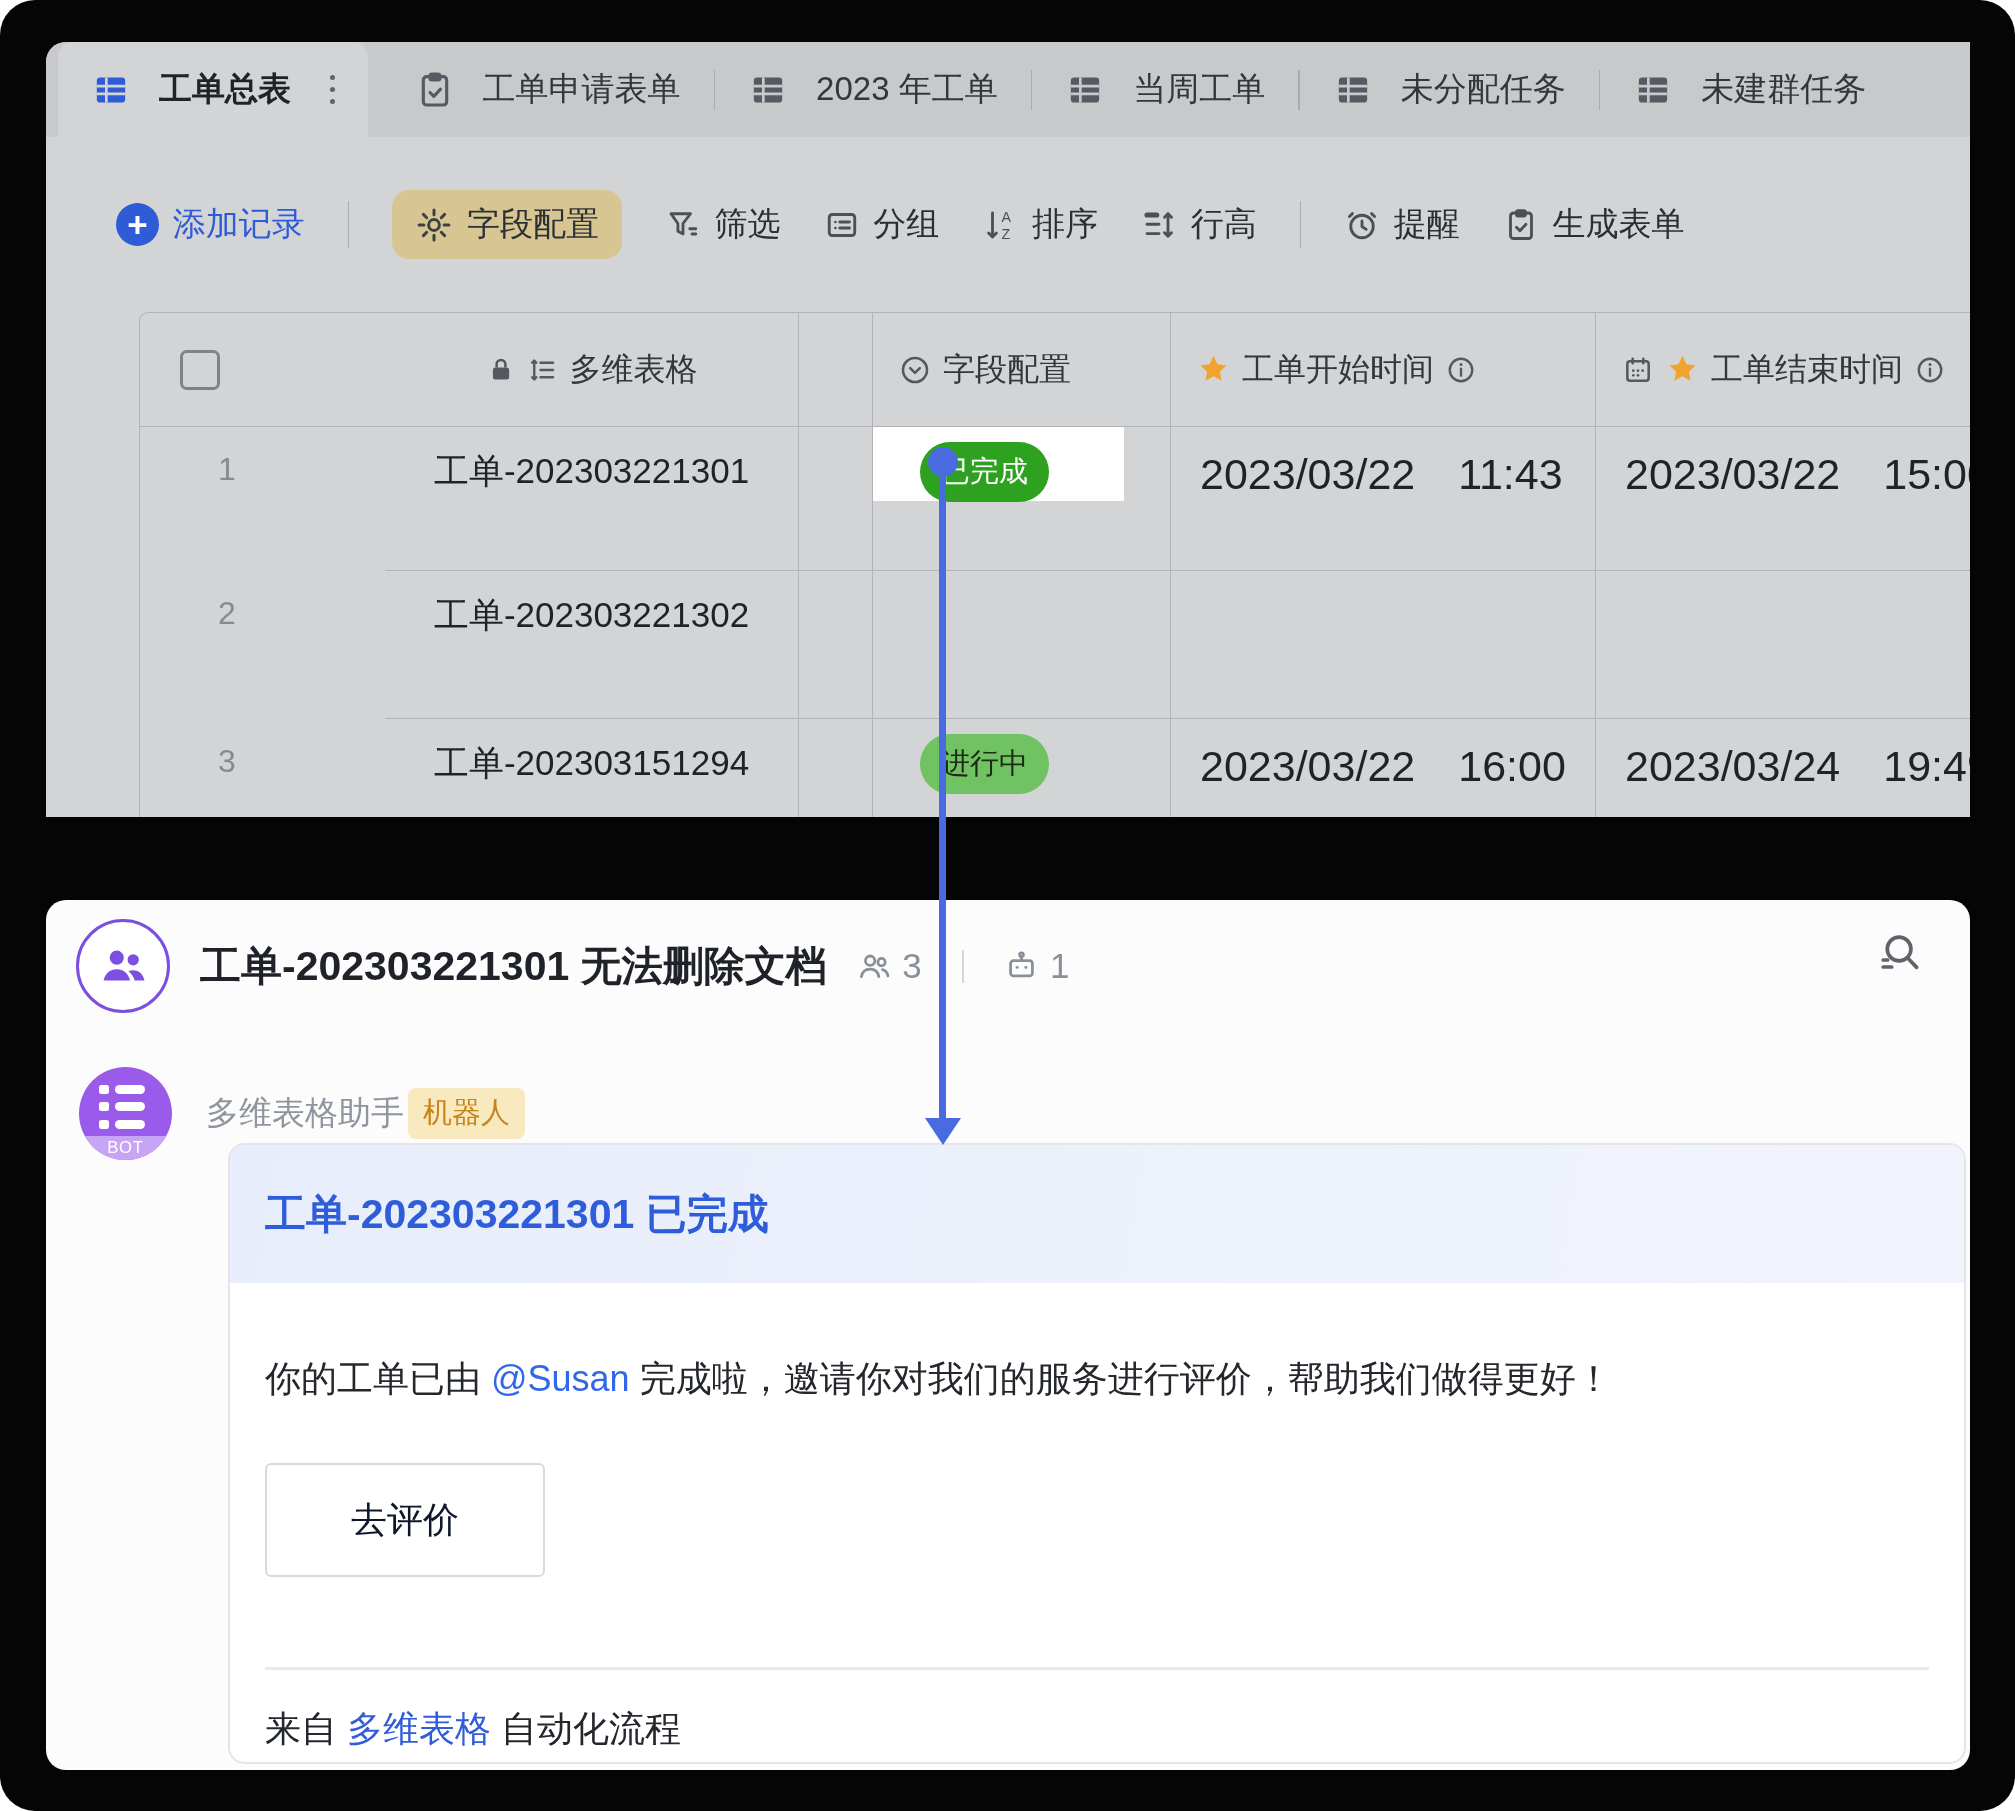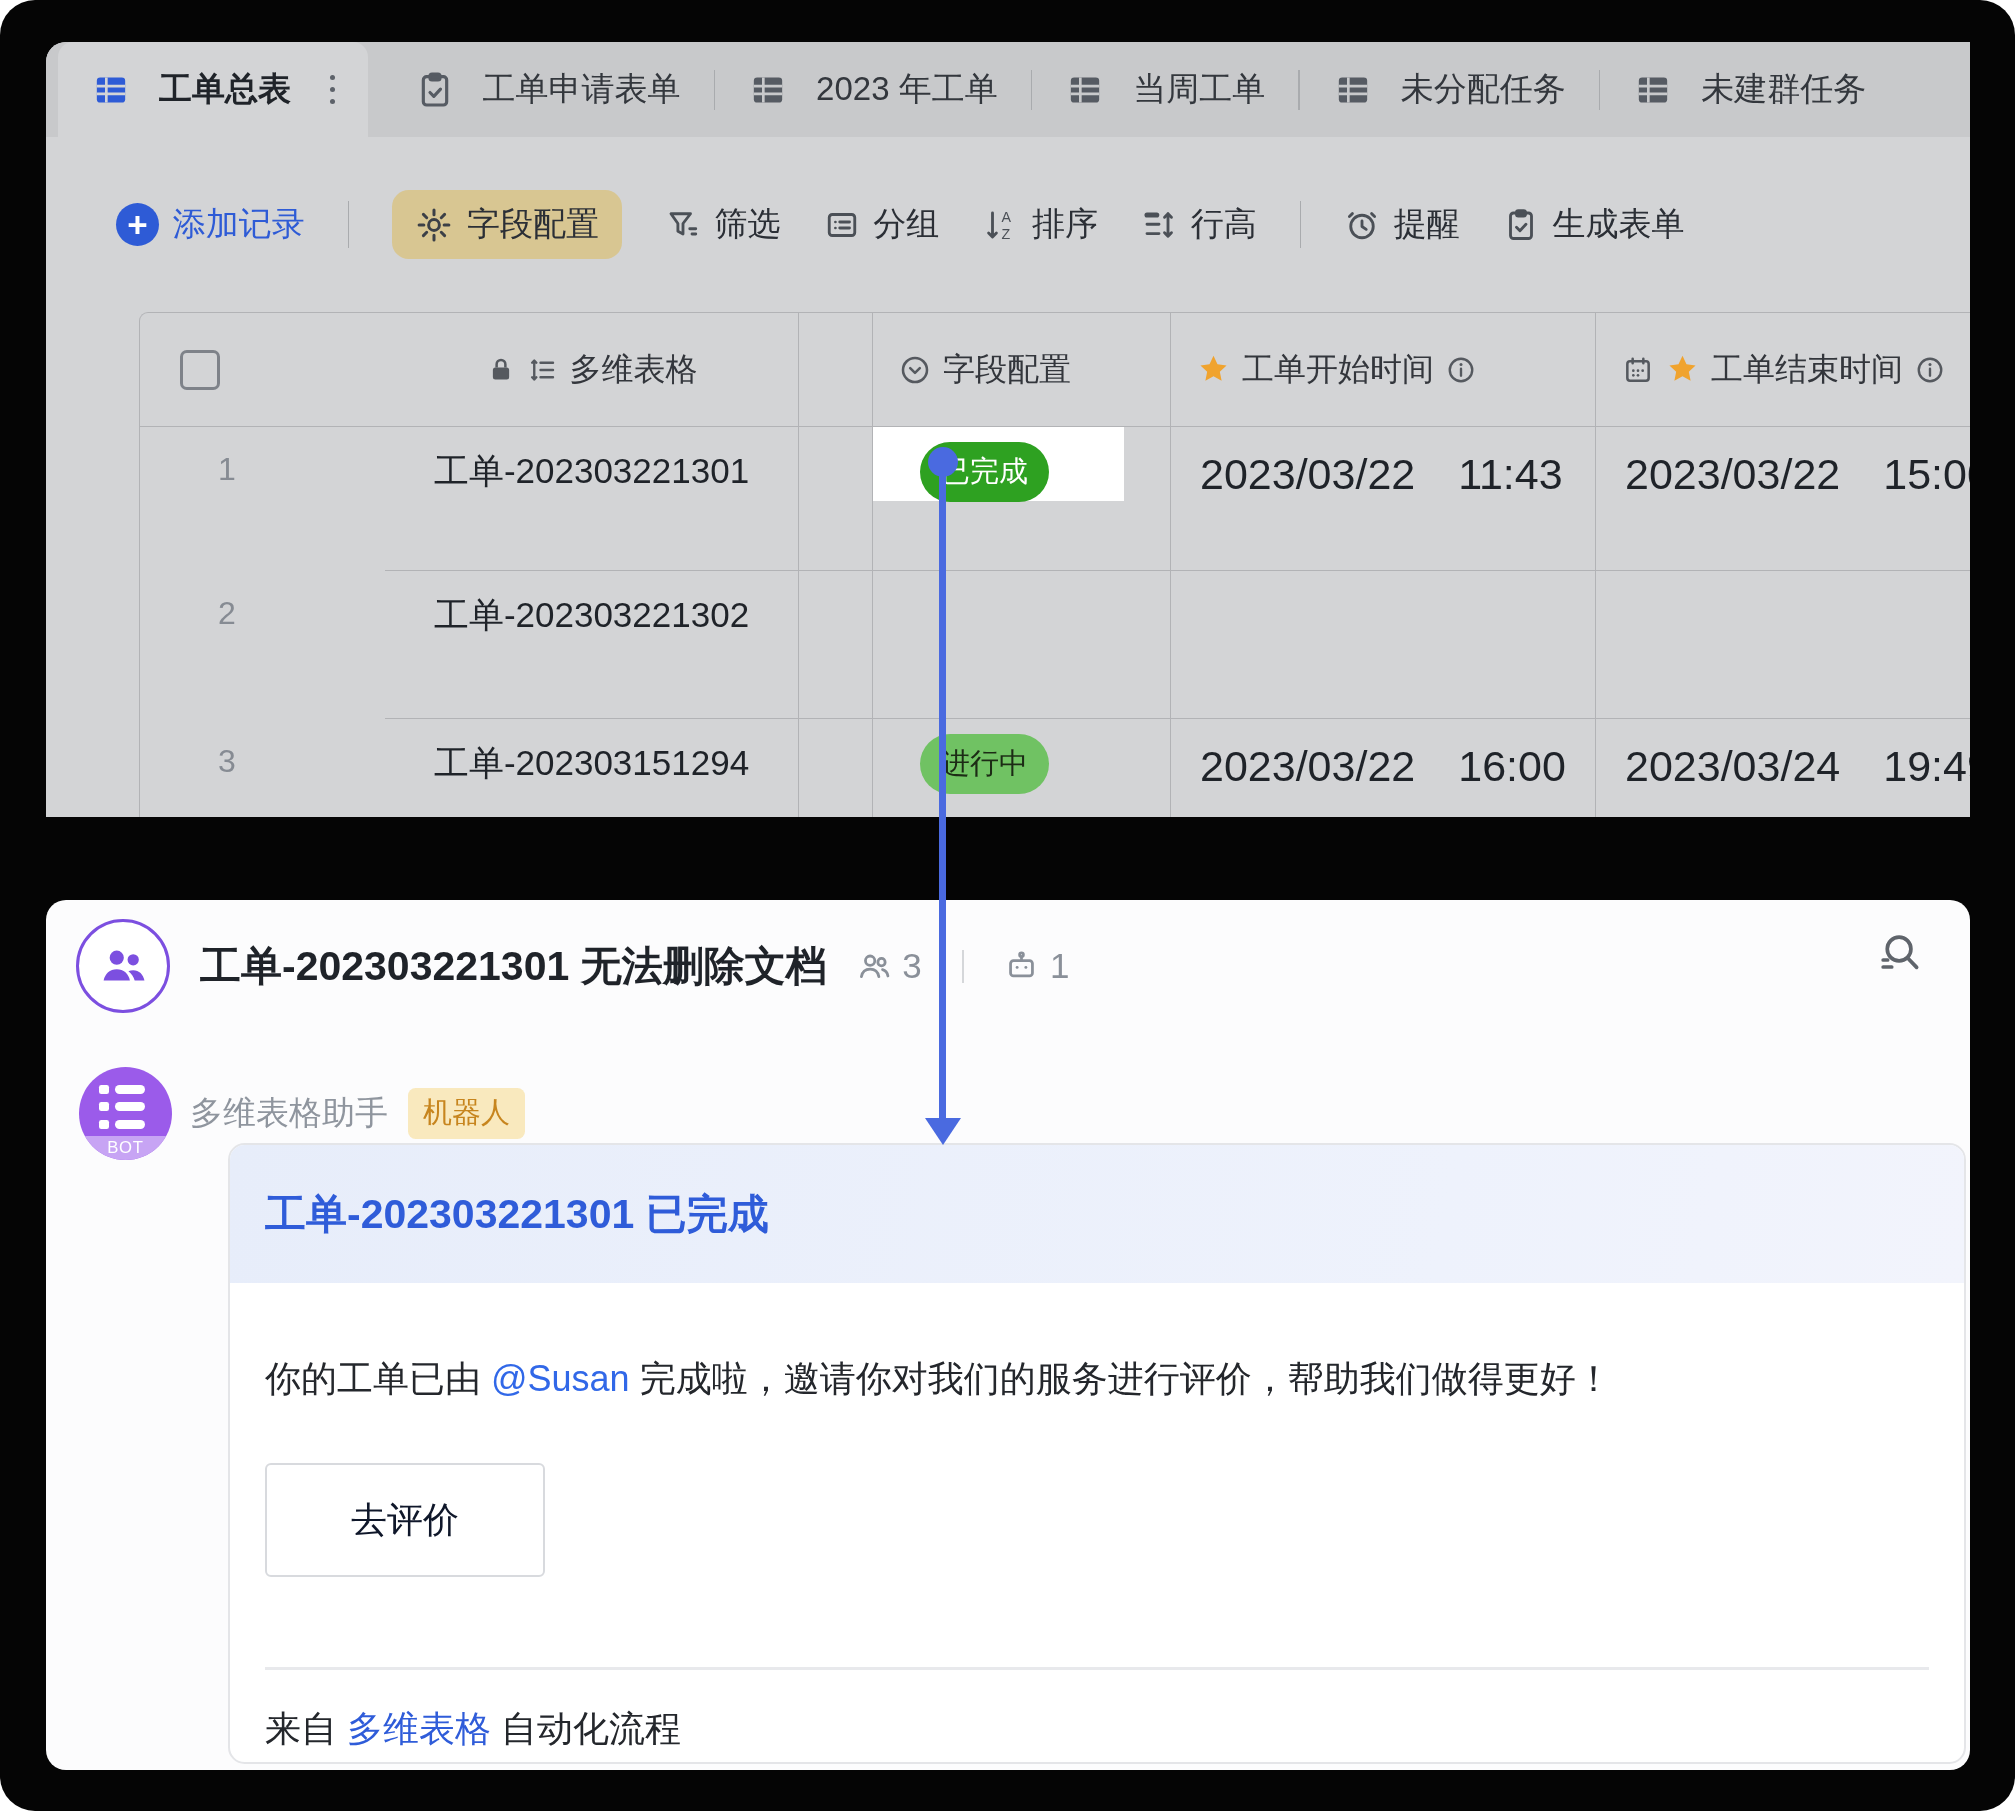--- a/index.html
+++ b/index.html
@@ -71,21 +71,21 @@
   .search-btn { position:absolute; right:46px; top:29px; color:#5f646b; }
 
   .bot-avatar { position:absolute; left:33px; top:167px; width:93px; height:93px; border-radius:50%;
     background:#9b5bea; overflow:hidden; }
   .bot-rows { position:absolute; left:20px; top:18px; display:flex; flex-direction:column; gap:8.4px; }
   .bot-rows .r { display:flex; gap:6px; }
   .bot-rows .sq { width:10px; height:9px; background:#fff; border-radius:2.3px; }
   .bot-rows .bar { width:30px; height:9px; background:#fff; border-radius:4.6px; }
   .bot-band { position:absolute; left:0; bottom:0; width:100%; height:24px; background:#c7a4f4;
     color:#fff; font-size:16.7px; text-align:center; line-height:23px; letter-spacing:0.8px; }
-  .sender-row { position:absolute; left:144px; top:188px; display:flex; align-items:center; gap:20px; }
+  .sender-row { position:absolute; left:160px; top:188px; display:flex; align-items:center; gap:4px; }
   .sender-name { font-size:33px; color:#8f959e; }
   .sender-badge { background:#f9e9be; color:#c7851e; font-size:29px; padding:5.3px 15px; border-radius:7.6px; }
 
   .card { position:absolute; left:182px; top:243px; width:1738px; height:621px; background:#fff;
     border:2.3px solid #e4e5e8; border-radius:16.7px; overflow:hidden; }
   .card-header { height:138px; display:flex; align-items:center; padding:0 35px;
     background:linear-gradient(100deg,#e7edfa 0%,#eef2fc 70%,#f2f4fc 100%); }
   .card-title { font-size:41px; font-weight:700; color:#2f5cd9; }
   .card-body { padding:0 35px; }
   .card-text { margin-top:71px; font-size:36px; color:#24272c; line-height:1.4; }

